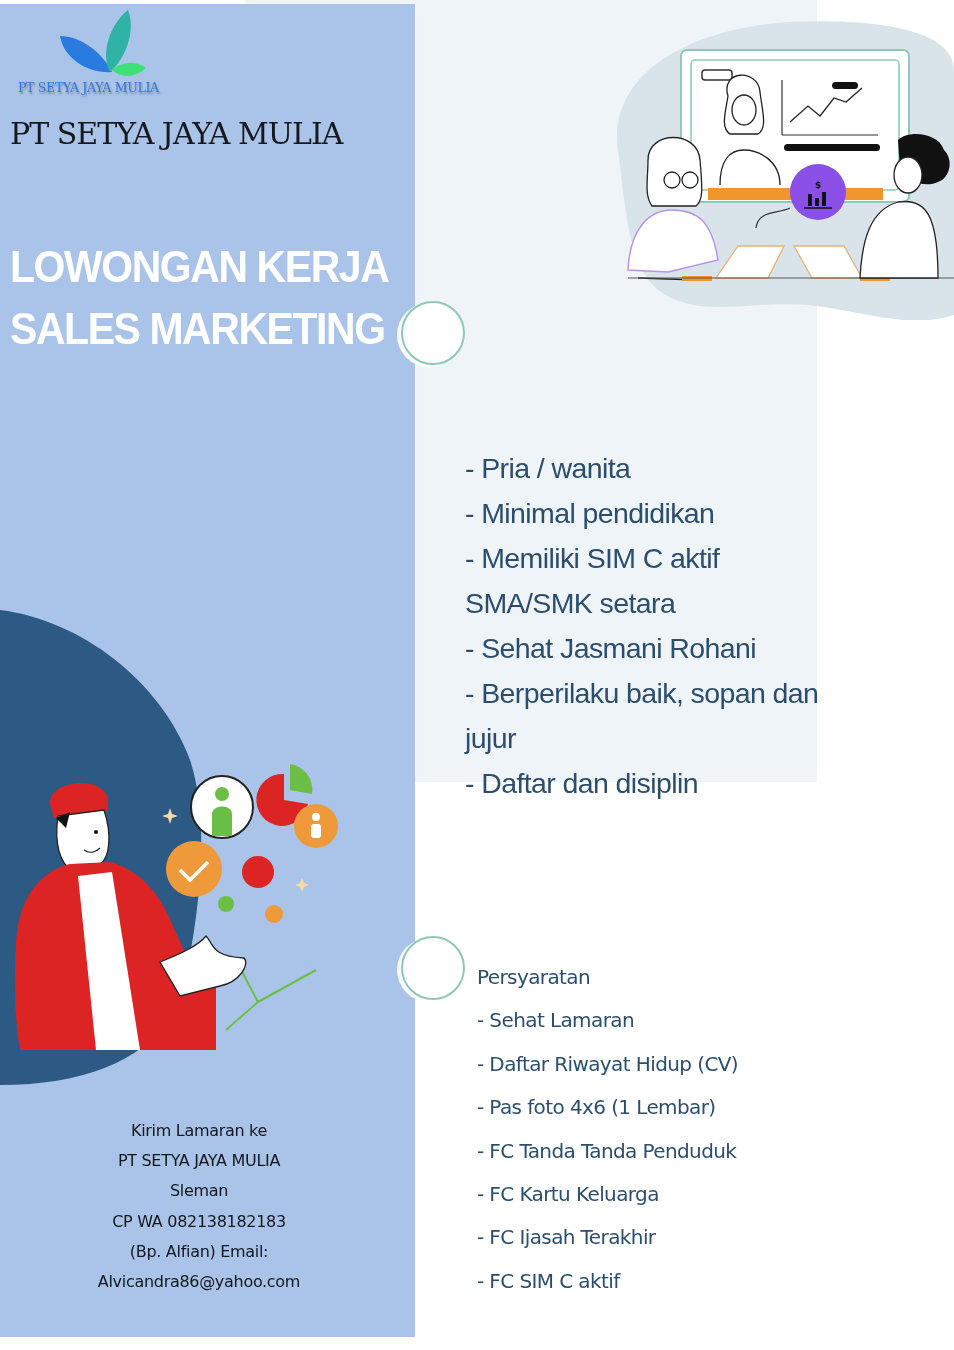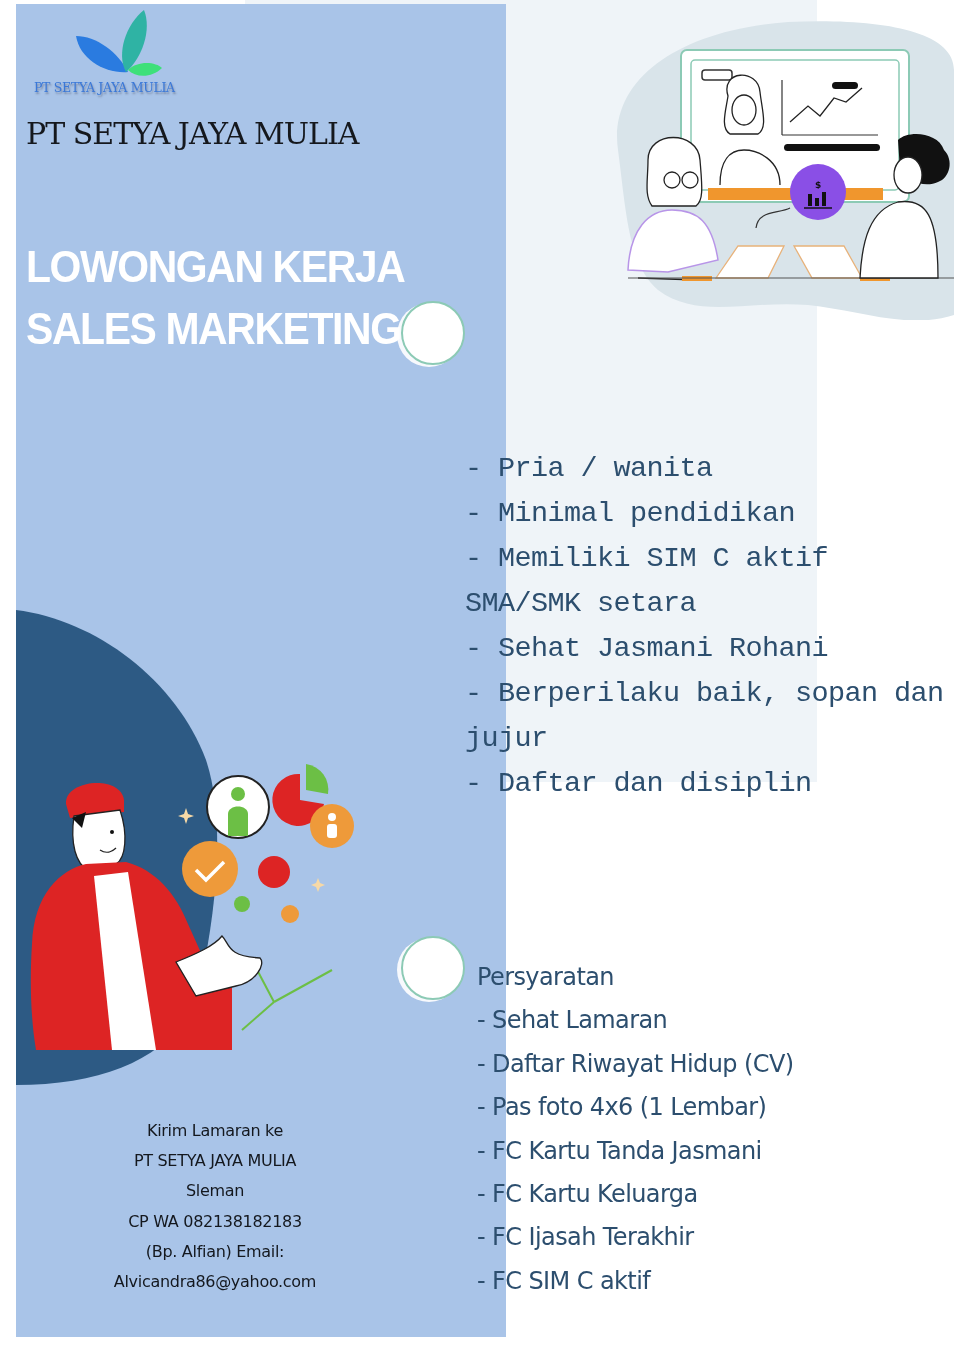--- a/index.html
+++ b/index.html
@@ -4,21 +4,21 @@
   <style>
     * { margin: 0; padding: 0; box-sizing: border-box; }
     html, body { width: 954px; height: 1350px; background: #ffffff; overflow: hidden; }
     body { position: relative; font-family: "DejaVu Sans", sans-serif; }
 
     .gray-panel {
       position: absolute; left: 245px; top: 0; width: 572px; height: 782px;
       background: #eff4f8;
     }
     .left-panel {
-      position: absolute; left: 16px; top: 4px; width: 490px; height: 1333px;
+      position: absolute; left: 0; top: 4px; width: 415px; height: 1333px;
       background: #a9c4e8;
       overflow: hidden;
     }
     .logo { position: absolute; left: 18px; top: 4px; width: 170px; height: 94px; }
     .logo svg { position: absolute; left: 38px; top: 0; }
     .logo-text {
       position: absolute; left: 0; top: 72px; width: 170px;
       font-family: "DejaVu Serif", serif; font-size: 12.5px; color: #3a78d8;
       letter-spacing: -0.3px;
       text-shadow: 1px 2px 2px rgba(60,60,80,0.45);
@@ -52,27 +52,27 @@
       background: #ffffff; border: 2px solid #8ccab5;
       box-shadow: -4px 2px 0 0 rgba(255,255,255,0.9);
     }
     .circle-1 { left: 401px; top: 301px; }
     .circle-2 { left: 401px; top: 936px; }
 
     .top-illustration { position: absolute; left: 608px; top: 10px; }
 
     .qualifications {
       position: absolute; left: 465px; top: 446px; width: 440px;
-      font-family: Liberation Mono, monospace; font-size: 28.5px;
+      font-family: Liberation Sans, sans-serif; font-size: 28.5px;
       line-height: 45px; color: #2c4e6e; letter-spacing: -0.6px;
     }
     .qualifications div { white-space: nowrap; }
     .requirements {
       position: absolute; left: 477px; top: 956px; width: 440px;
-      font-family: "DejaVu Sans", sans-serif; font-size: 24px;
+      font-family: "DejaVu Sans", sans-serif; font-size: 20px;
       line-height: 43.4px; color: #2c4e6e; letter-spacing: -0.6px;
     }
     .requirements div { white-space: nowrap; }
   </style>
 </head>
 <body>
 
 <div class="gray-panel"></div>
 
 <div class="top-illustration">
@@ -196,17 +196,17 @@
   <div>- Berperilaku baik, sopan dan</div>
   <div>jujur</div>
   <div>- Daftar dan disiplin</div>
 </div>
 
 <div class="requirements">
   <div>Persyaratan</div>
   <div>- Sehat Lamaran</div>
   <div>- Daftar Riwayat Hidup (CV)</div>
   <div>- Pas foto 4x6 (1 Lembar)</div>
-  <div>- FC Kartu Tanda Jasmani</div>
+  <div>- FC Tanda Tanda Penduduk</div>
   <div>- FC Kartu Keluarga</div>
   <div>- FC Ijasah Terakhir</div>
   <div>- FC SIM C aktif</div>
 </div>
 
 </body></html>

